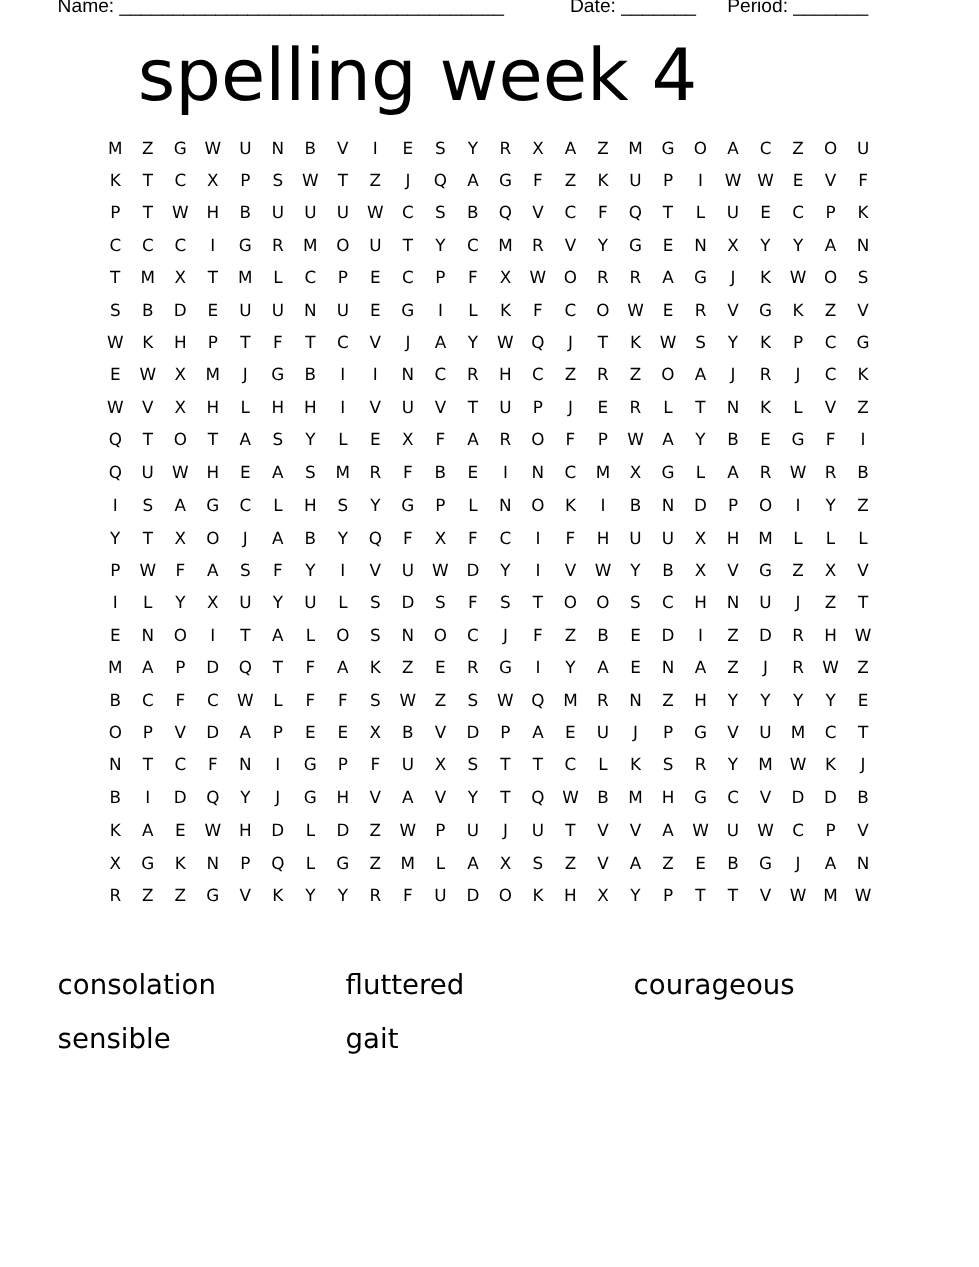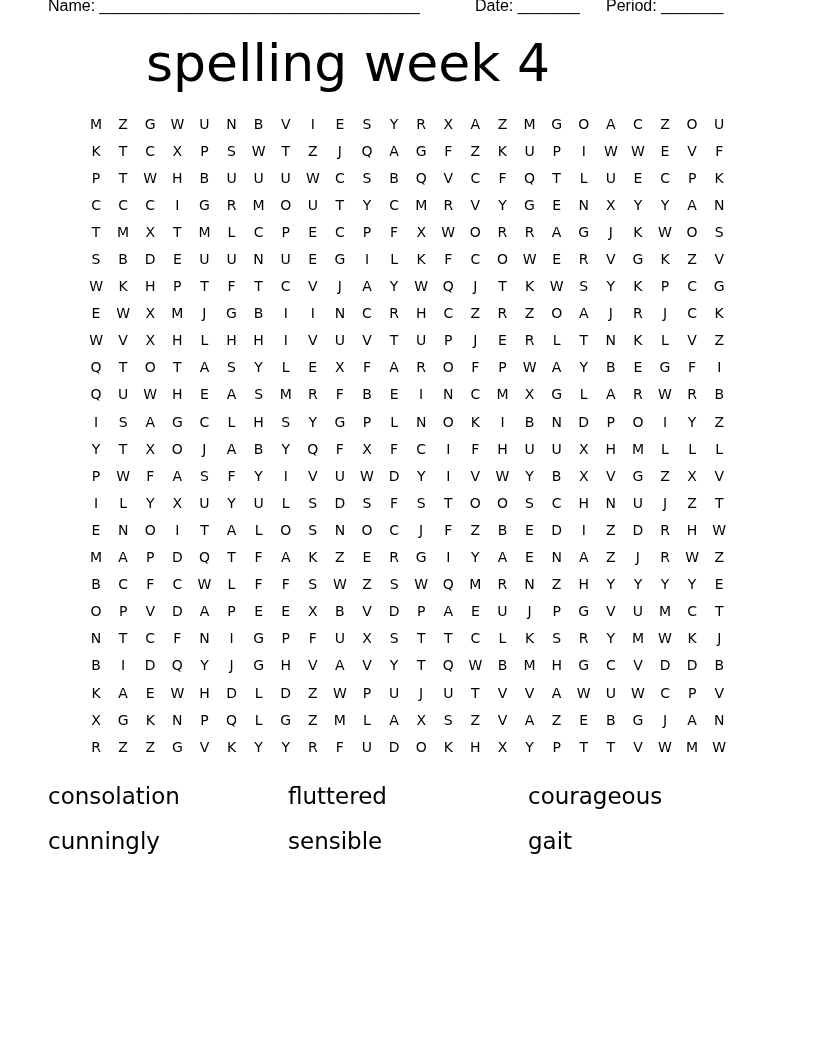--- a/index.html
+++ b/index.html
@@ -4,37 +4,37 @@
   <style>
     html, body { margin: 0; padding: 0; background: #ffffff; }
     body { width: 816px; height: 1056px; position: relative; overflow: hidden; color: #000; }
     .header {
       position: absolute; top: -3px; left: 48px; width: 700px; height: 22px;
       font-family: "Liberation Sans", sans-serif; font-size: 16px; white-space: pre;
     }
     .header span { position: absolute; top: 0; }
     .title {
       position: absolute; top: 30px; left: 0; width: 696px; text-align: center;
-      font-family: "DejaVu Sans", sans-serif; font-size: 52px; line-height: 66px;
+      font-family: "DejaVu Sans", sans-serif; font-size: 60px; line-height: 66px;
       letter-spacing: 0px;
     }
     .grid {
       position: absolute; left: 82.5px; top: 110px;
       display: grid;
       grid-template-columns: repeat(24, 27.1px);
       grid-auto-rows: 27.1px;
       font-family: "DejaVu Sans", sans-serif; font-size: 14px;
     }
     .cell { display: flex; align-items: center; justify-content: center; }
     .words {
       position: absolute; left: 48px; top: 778px; width: 720px;
       display: grid; grid-template-columns: 240px 240px 240px; grid-auto-rows: 44.5px;
       font-family: "DejaVu Sans", sans-serif; font-size: 23px;
     }
-    .word { line-height: 36px; }
+    .word { line-height: 36px; margin-top: 25px; }
   </style>
 </head>
 <body>
 
 <div class="header">
   <span style="left:0px">Name: ____________________________________</span>
   <span style="left:427px">Date: _______</span>
   <span style="left:558px">Period: _______</span>
 </div>
 
@@ -616,16 +616,15 @@
     <div class="cell">V</div>
     <div class="cell">W</div>
     <div class="cell">M</div>
     <div class="cell">W</div>
   </div>
 
 <div class="words" id="words">
     <div class="word">consolation</div>
     <div class="word">fluttered</div>
     <div class="word">courageous</div>
-    <div class="word">cunningly</div>
     <div class="word">sensible</div>
     <div class="word">gait</div>
   </div>
 
 </body></html>

